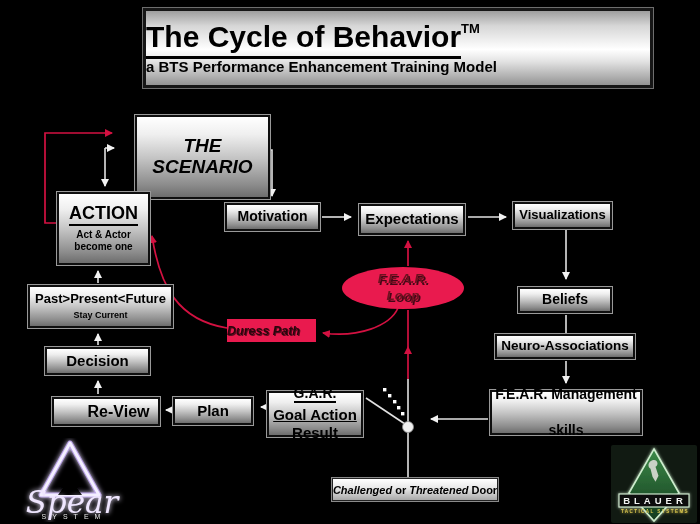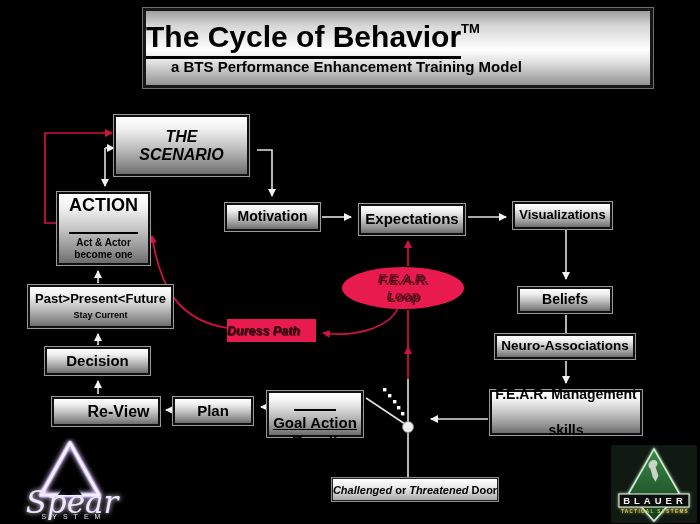--- a/index.html
+++ b/index.html
@@ -7,29 +7,29 @@
          font-family:"Liberation Sans",sans-serif;}
   
   #header{position:absolute;left:143px;top:8px;width:510px;height:80px;box-sizing:border-box;
     border:3px solid #161616;box-shadow:0 0 0 1px #6e6e6e,4px 3px 2px rgba(0,0,0,.9);
     background:linear-gradient(180deg,#9e9e9e 0%,#d6d6d6 20%,#ffffff 52%,#e3e3e3 68%,#949494 100%);
     display:flex;flex-direction:column;align-items:flex-start;justify-content:center;
     padding-right:78px;color:#000;}
   #title-line{font-size:30px;font-weight:bold;line-height:1;white-space:nowrap;}
   #title-line .ul{border-bottom:3px solid #000;padding-bottom:3px;}
   #title-line .tm{font-size:13px;vertical-align:14px;font-weight:bold;letter-spacing:0;}
-  #subtitle{font-size:15px;font-weight:bold;margin-top:6px;white-space:nowrap;margin-left:25px;}
+  #subtitle{font-size:15px;font-weight:bold;margin-top:6px;white-space:nowrap;}
   
   .mbox{position:absolute;box-sizing:border-box;z-index:2;
     background:linear-gradient(180deg,#ffffff 0%,#efefef 22%,#c3c3c3 52%,#8d8d8d 84%,#6d6d6d 100%);
     border:2px solid #0f0f0f;box-shadow:0 0 0 1px #999;
     display:flex;flex-direction:column;align-items:center;justify-content:center;
     color:#000;font-weight:bold;text-align:center;line-height:1.1;}
   .it{font-style:italic;}
-  .ul2{border-bottom:2px solid #000;padding-bottom:16px;}
+  .ul2{border-bottom:2px solid #000;padding-bottom:0;}
   .sub{font-size:10px;font-weight:bold;margin-top:3px;line-height:1.2;}
   
   #fear-loop{position:absolute;left:342px;top:267px;width:122px;height:42px;z-index:3;
     background:var(--crimson);border-radius:50%;display:flex;flex-direction:column;
     align-items:center;justify-content:center;font-weight:bold;font-style:italic;
     font-size:13.5px;line-height:1.25;color:var(--dark-red);
     text-shadow:1.5px 1.5px 0 rgba(0,0,0,.7);}
   #duress{position:absolute;left:227px;top:319px;width:89px;height:23px;z-index:3;
     background:var(--crimson);display:flex;align-items:center;justify-content:flex-start;
     font-weight:bold;font-style:italic;font-size:12.5px;color:#2b060d;
@@ -96,21 +96,21 @@
     <path class="rline" d="M408,266 L408,241" marker-end="url(#ar)"></path>
     <path class="rline" d="M398,308 C390,326 358,338 323,333" marker-end="url(#ar)"></path>
     <path class="rline" d="M227,328 C178,320 160,287 152,236" marker-end="url(#ar)"></path>
   </svg>
 
   <div id="header">
     <div id="title-line"><span class="ul">The Cycle of Behavior</span><span class="tm">TM</span></div>
     <div id="subtitle">a BTS Performance Enhancement Training Model</div>
   </div>
 
-  <div class="mbox it" style="left:114px;top:115px;width:135px;height:61px;font-size:16px;">
+  <div class="mbox it" style="left:135px;top:115px;width:135px;height:84px;font-size:19px;">
     <div>THE</div>
     <div>SCENARIO</div>
   </div>
 
   <div class="mbox" style="left:57px;top:192px;width:93px;height:73px;font-size:18px;">
     <div class="ul2">ACTION</div>
     <div class="sub">
       <div>Act &amp; Actor</div>
       <div>become one</div>
     </div>

